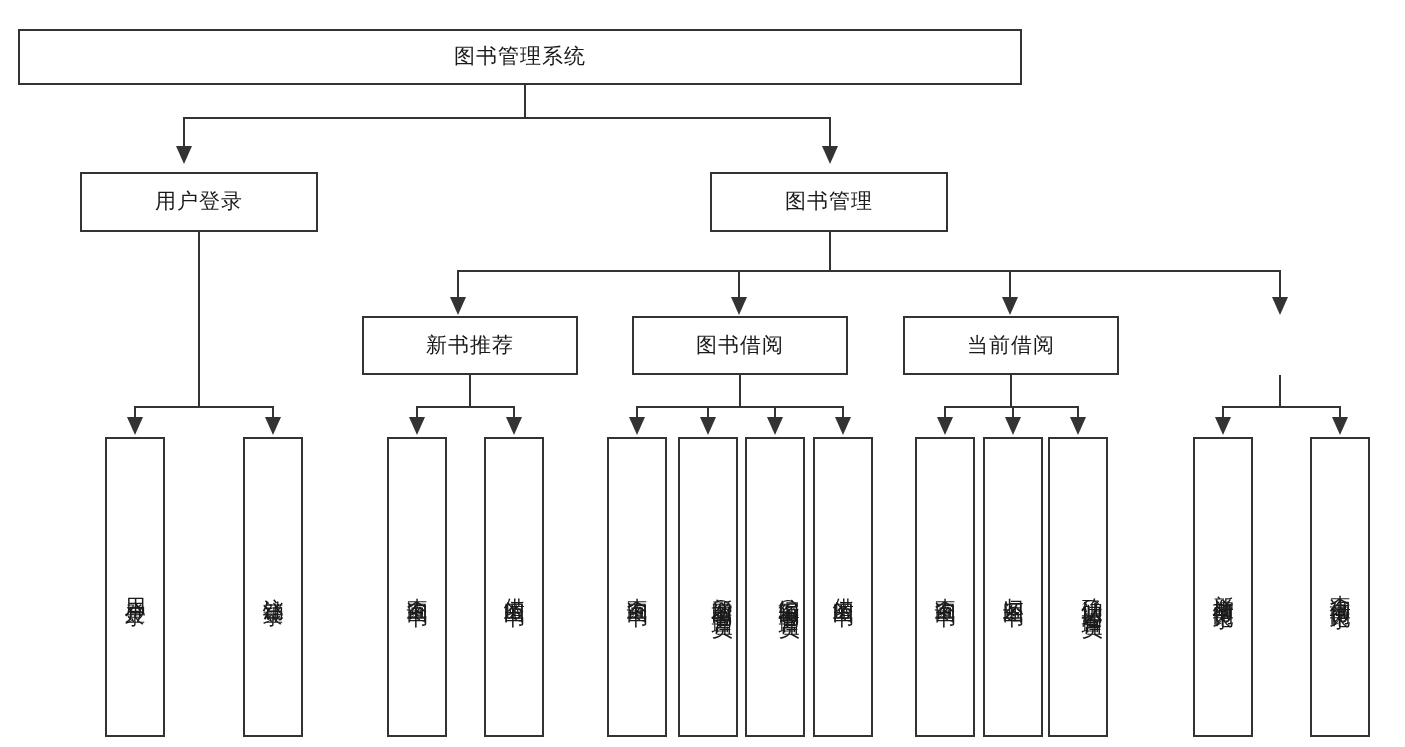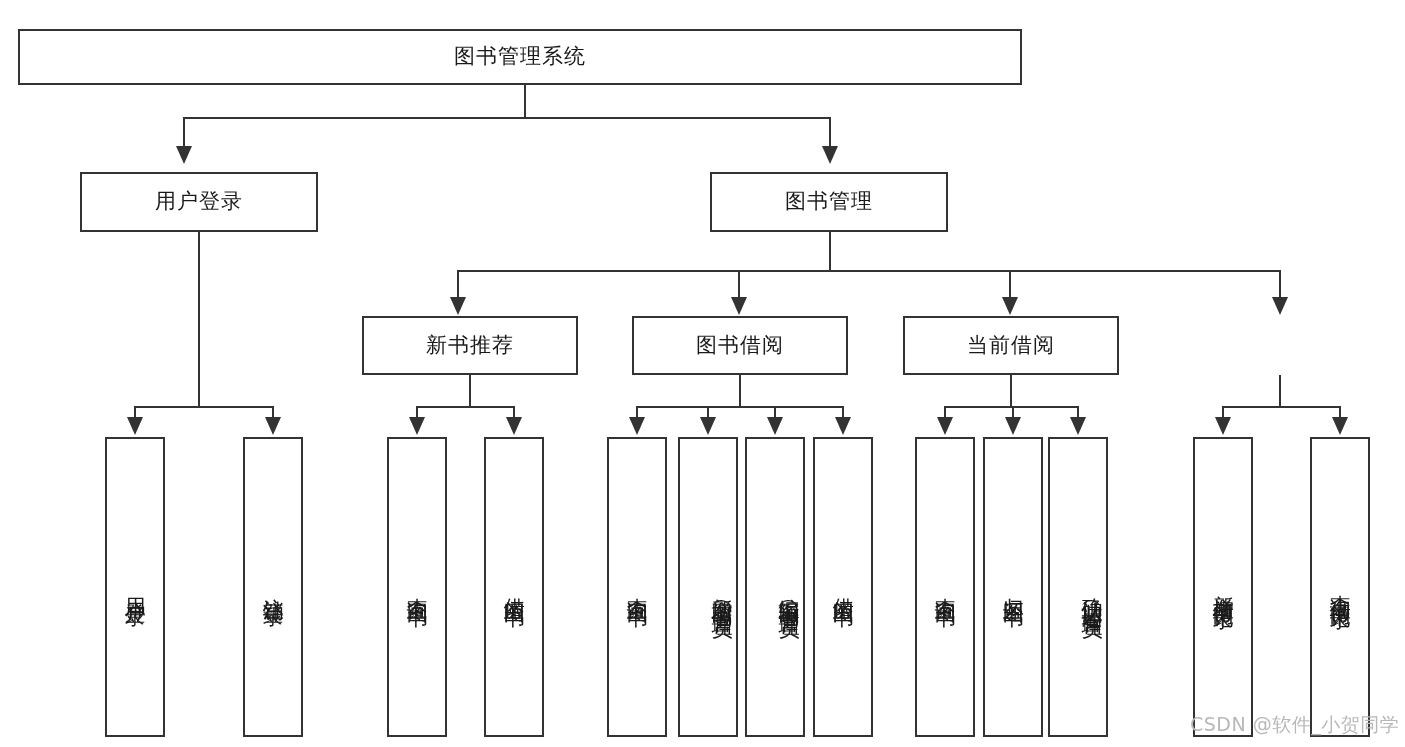--- a/index.html
+++ b/index.html
@@ -154,15 +154,14 @@
   <div class="node node-v" style="left:745px; top:437px; width:60px; height:300px;">编辑图书（管理员）</div>
   <div class="node node-v center-v" style="left:813px; top:437px; width:60px; height:300px;">借阅图书</div>
 
   <div class="node node-v center-v" style="left:915px; top:437px; width:60px; height:300px;">查询图书</div>
   <div class="node node-v center-v" style="left:983px; top:437px; width:60px; height:300px;">归还图书</div>
   <div class="node node-v" style="left:1048px; top:437px; width:60px; height:300px;">确认归还（管理员）</div>
 
   <div class="node node-v center-v" style="left:1193px; top:437px; width:60px; height:300px;">新增借阅记录</div>
   <div class="node node-v center-v" style="left:1310px; top:437px; width:60px; height:300px;">查询借阅记录</div>
 
-  <div class="watermark" style="left:1190px; top:712px;">CSDN @软件_小贺同学</div>
 
 </div>
 
 </body></html>

